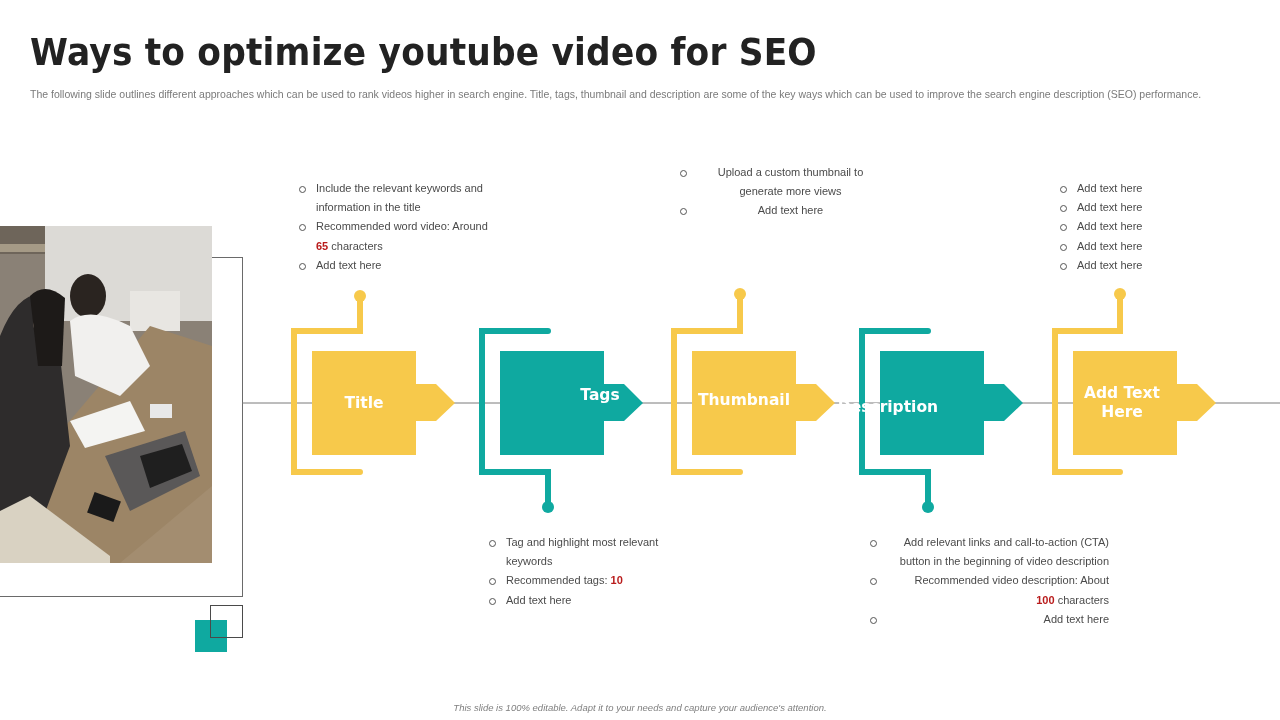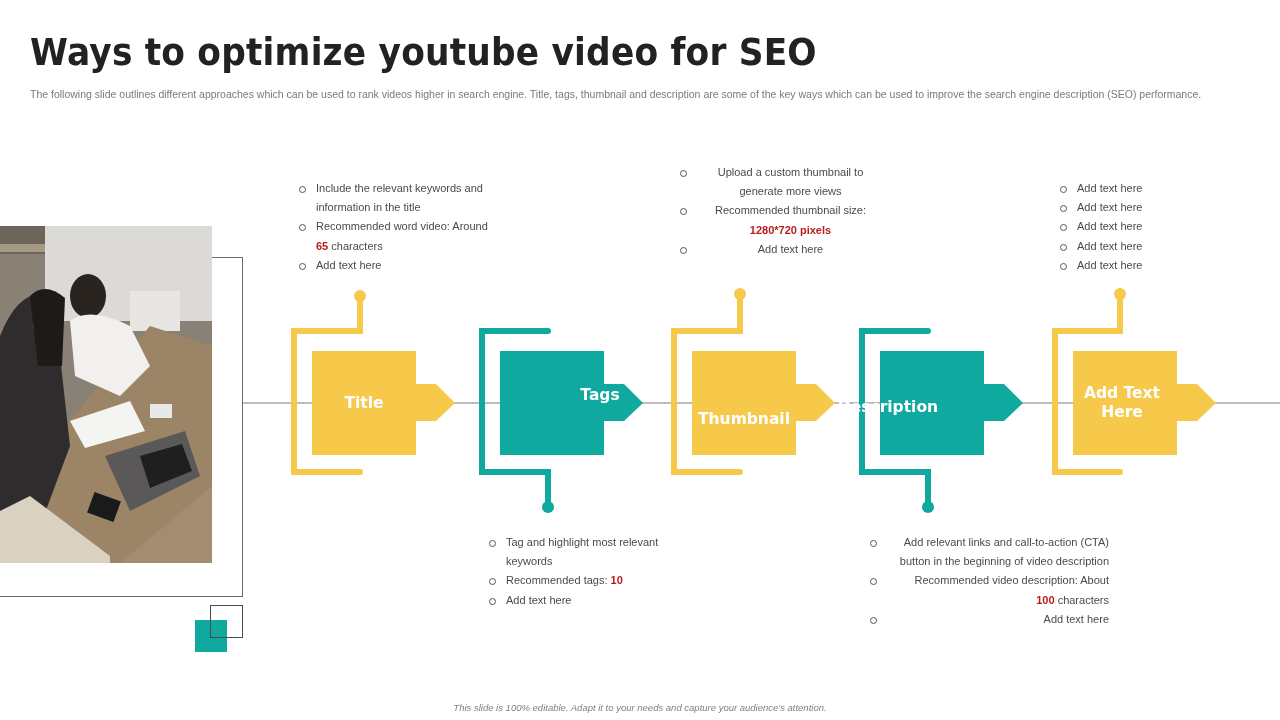--- a/index.html
+++ b/index.html
@@ -84,39 +84,38 @@
 
   <g>
     <path d="M1120 294 L1120 331 L1055 331 L1055 472 L1120 472" fill="none" stroke="#f7c94b" stroke-width="6" stroke-linecap="round" stroke-linejoin="miter"></path>
     <circle cx="1120" cy="294" r="6" fill="#f7c94b"></circle>
     <path d="M1073 351 L1177 351 L1177 384 L1197 384 L1216 403 L1197 421 L1177 421 L1177 455 L1073 455 Z" fill="#f7c94b"></path>
   </g>
 </svg>
 
 <div class="step-label" style="left:312px; top:351px; width:104px; height:104px;">Title</div>
 <div class="step-label" style="left:500px; top:343px; width:104px; height:104px;margin-left:48px;">Tags</div>
-<div class="step-label" style="left:688px; top:367px; width:112px; height:104px;">Thumbnail</div>
+<div class="step-label" style="left:688px; top:348px; width:112px; height:104px;">Thumbnail</div>
 <div class="step-label" style="left:828px; top:351px; width:120px; height:112px;">Description</div>
 <div class="step-label" style="left:1078px; top:351px; width:88px; height:104px;">Add Text Here</div>
 
 <ul class="bullets" style="left:285px; top:166px; width:240px;">
   <li><span>Include the relevant keywords and information in the title</span></li>
   <li><span>Recommended word video: Around</span><br><b>65</b><span> characters</span></li>
   <li><span>Add text here</span></li>
 </ul>
 
 <ul class="bullets" style="left:475px; top:520px; width:210px;">
   <li><span>Tag and highlight most relevant keywords</span></li>
   <li><span>Recommended tags: </span><b>10</b><span></span></li>
   <li><span>Add text here</span></li>
 </ul>
 
 <ul class="bullets" style="left:666px; top:150px; width:205px;text-align:center;">
   <li><span>Upload a custom thumbnail to generate more views</span></li>
-  <li><span>Recommended thumbnail size: </span><b>1280*720 pixels</b><span></span></li>
   <li><span>Add text here</span></li>
 </ul>
 
 <ul class="bullets" style="left:856px; top:520px; width:240px;text-align:right;">
   <li><span>Add relevant links and call-to-action (CTA) button in the beginning of video description</span></li>
   <li><span>Recommended video description: About</span><br><b>100</b><span> characters</span></li>
   <li><span>Add text here</span></li>
 </ul>
 
 <ul class="bullets" style="left:1046px; top:166px; width:180px;">

